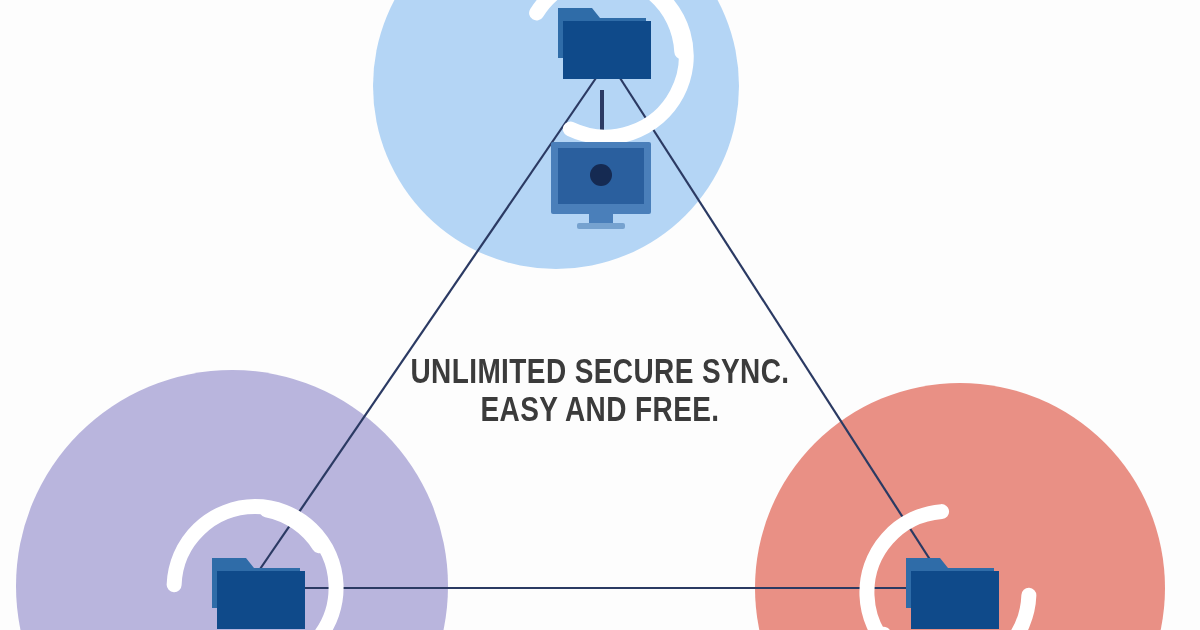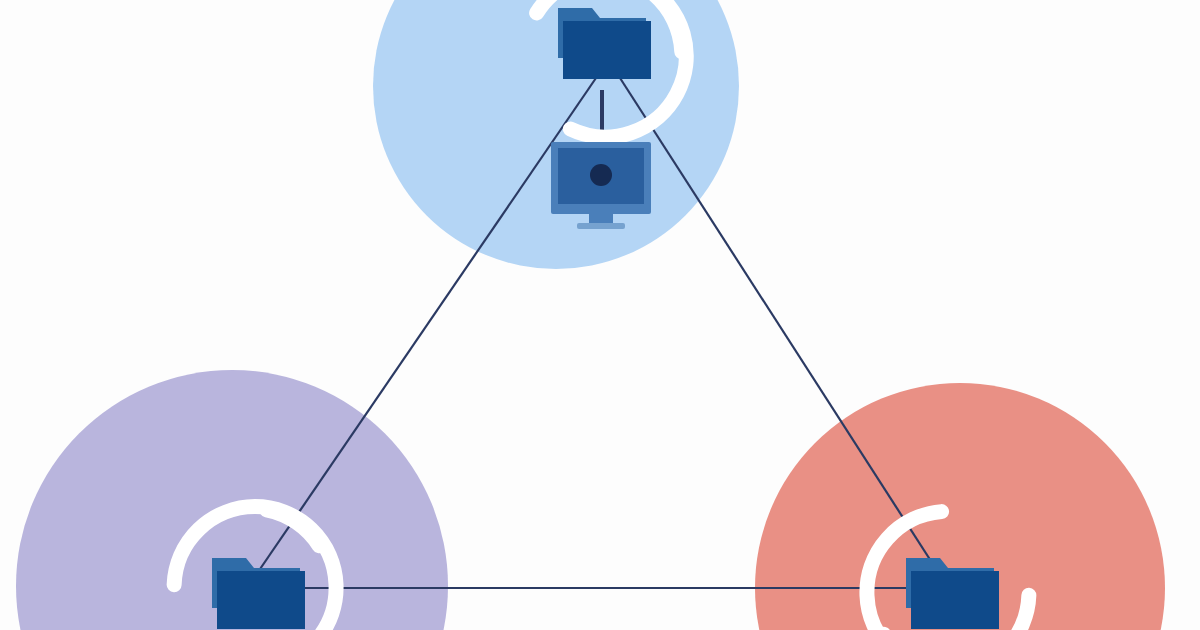--- a/index.html
+++ b/index.html
@@ -113,14 +113,18 @@
       <g transform="translate(948,590)">
         <use href="#sync-ring-glyph" transform="rotate(150)"></use>
       </g>
       <g transform="translate(950,592)">
         <use href="#folder-glyph"></use>
       </g>
     </g>
 
   </svg>
 
+  <div class="headline">
+    <span class="line" style="color: rgb(59, 59, 59);">UNLIMITED SECURE SYNC.</span>
+    <span class="line" style="color: rgb(59, 59, 59);">EASY AND FREE.</span>
+  </div>
 
 </div>
 
 </body></html>

